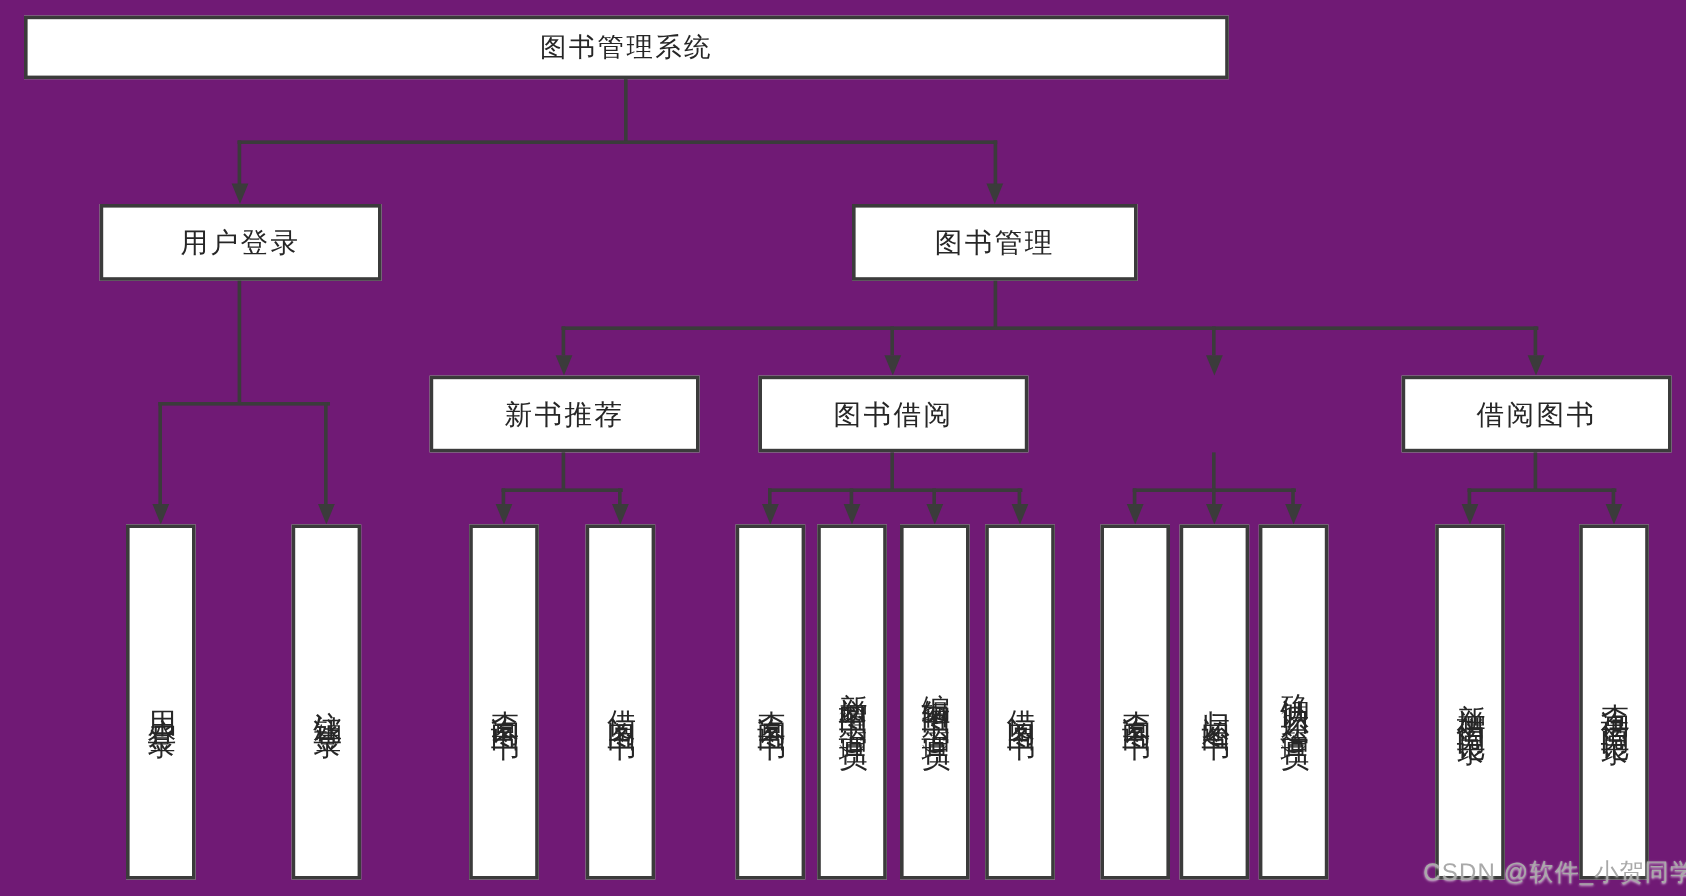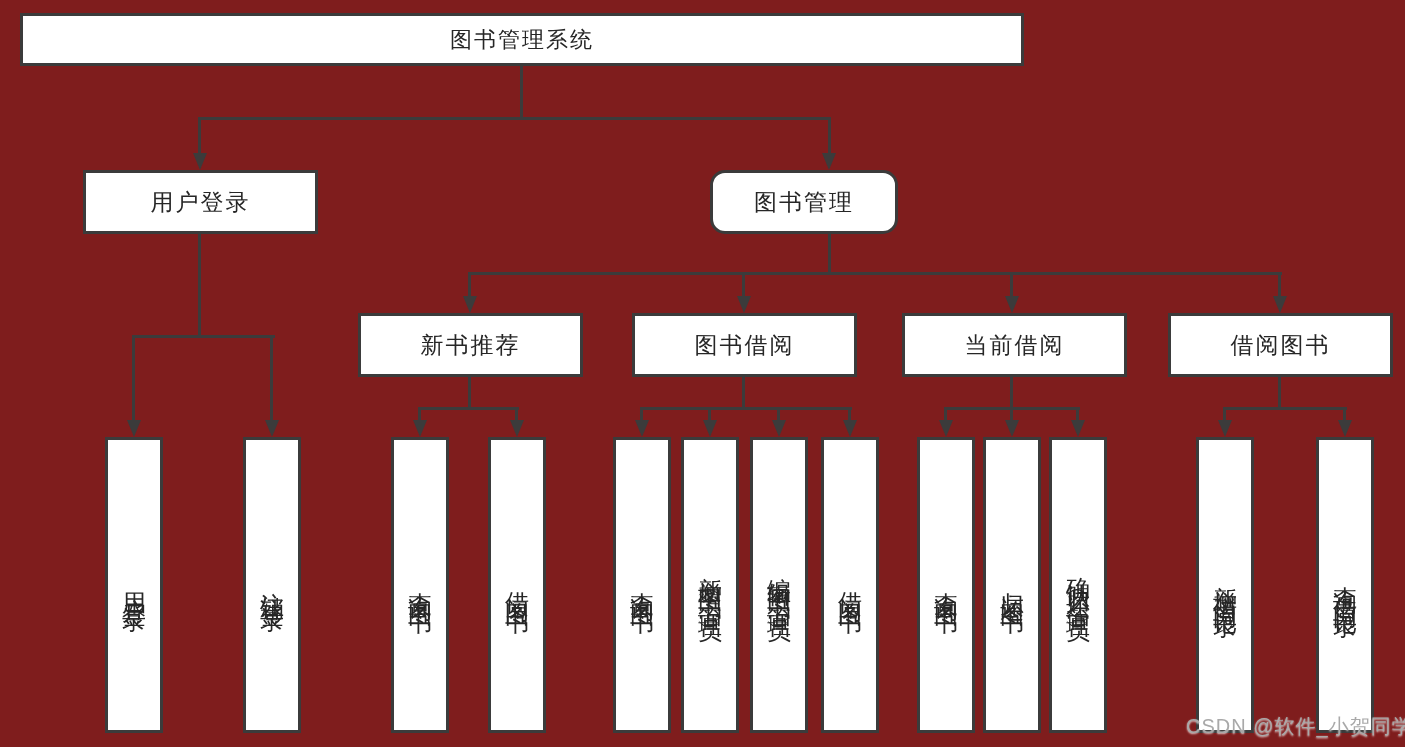--- a/index.html
+++ b/index.html
@@ -5,21 +5,21 @@
   html, body {
     margin: 0;
     padding: 0;
     background: #ffffff;
     font-family: "Liberation Sans", "DejaVu Sans", sans-serif;
   }
   #canvas {
     position: relative;
     width: 1405px;
     height: 747px;
-    background: #7f1d1d;
+    background: #701a75;
     overflow: hidden;
   }
   
   .hbox {
     position: absolute;
     box-sizing: border-box;
     border: 3px solid #3b3b3b;
     background: #ffffff;
     display: flex;
     align-items: center;
@@ -80,21 +80,21 @@
   <div class="hbox root-box" style="left:20px; top:13px; width:1004px; height:53px;">图书管理系统</div>
 
   <div class="vl" style="left:520px; top:66px; height:53px;"></div>
   <div class="hl" style="left:198px; top:117px; width:633px;"></div>
   <div class="vl" style="left:198px; top:117px; height:38px;"></div>
   <div class="ar" style="left:193px; top:153px;"></div>
   <div class="vl" style="left:828px; top:117px; height:38px;"></div>
   <div class="ar" style="left:822px; top:153px;"></div>
 
   <div class="hbox" style="left:83px; top:170px; width:235px; height:64px;">用户登录</div>
-  <div class="hbox" style="left:710px; top:170px; width:188px; height:64px;border-radius:15px;">图书管理</div>
+  <div class="hbox" style="left:710px; top:170px; width:238px; height:64px;">图书管理</div>
 
   <div class="vl" style="left:198px; top:234px; height:102px;"></div>
   <div class="hl" style="left:132px; top:335px; width:143px;"></div>
   <div class="vl" style="left:132px; top:335px; height:86px;"></div>
   <div class="ar" style="left:127px; top:420px;"></div>
   <div class="vl" style="left:270px; top:335px; height:86px;"></div>
   <div class="ar" style="left:265px; top:420px;"></div>
 
   <div class="vl" style="left:828px; top:234px; height:41px;"></div>
   <div class="hl" style="left:468px; top:272px; width:814px;"></div>
@@ -102,21 +102,20 @@
   <div class="ar" style="left:463px; top:296px;"></div>
   <div class="vl" style="left:742px; top:272px; height:24px;"></div>
   <div class="ar" style="left:737px; top:296px;"></div>
   <div class="vl" style="left:1010px; top:272px; height:24px;"></div>
   <div class="ar" style="left:1005px; top:296px;"></div>
   <div class="vl" style="left:1278px; top:272px; height:24px;"></div>
   <div class="ar" style="left:1273px; top:296px;"></div>
 
   <div class="hbox" style="left:632px; top:313px; width:225px; height:64px;">图书借阅</div>
   <div class="hbox" style="left:358px; top:313px; width:225px; height:64px;">新书推荐</div>
-  <div class="hbox" style="left:902px; top:313px; width:225px; height:64px;">当前借阅</div>
   <div class="hbox" style="left:1168px; top:313px; width:225px; height:64px;">借阅图书</div>
 
   <div class="vl" style="left:468px; top:377px; height:33px;"></div>
   <div class="hl" style="left:418px; top:407px; width:101px;"></div>
   <div class="vl" style="left:418px; top:407px; height:13px;"></div>
   <div class="ar" style="left:413px; top:420px;"></div>
   <div class="vl" style="left:515px; top:407px; height:13px;"></div>
   <div class="ar" style="left:510px; top:420px;"></div>
 
   <div class="vl" style="left:742px; top:377px; height:33px;"></div>

